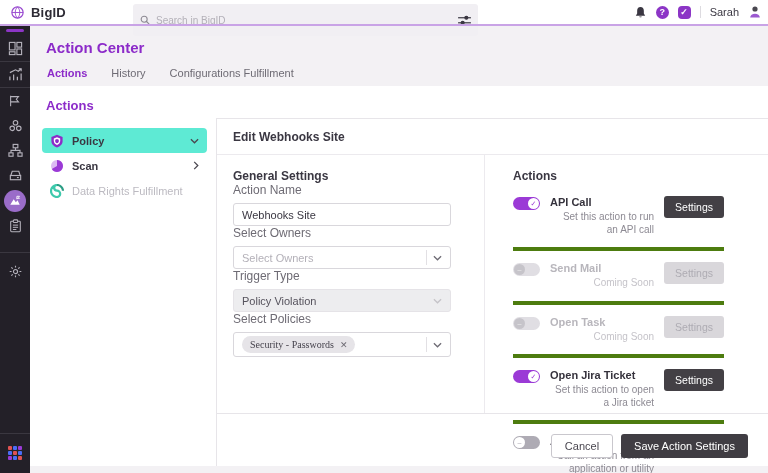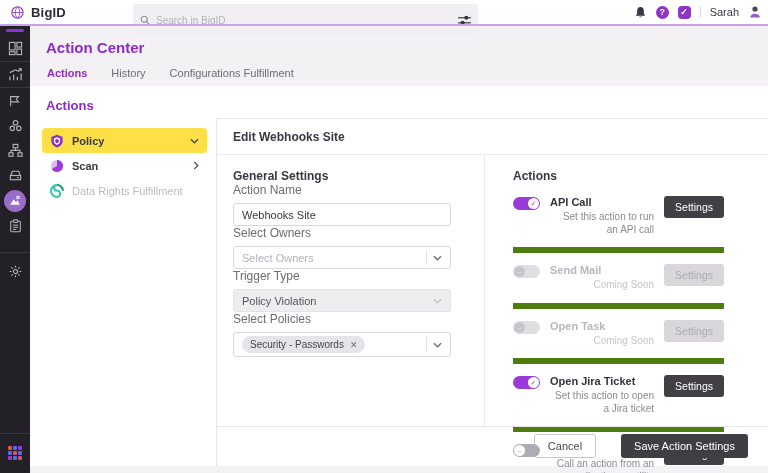--- a/index.html
+++ b/index.html
@@ -63,21 +63,21 @@
   .card { position:absolute; top:60px; left:0; width:738px; bottom:7px; background:#ffffff; }
   .card-title { color:#8c2bc9; font-size:13px; font-weight:bold; padding:12px 0 0 16px; }
   .card-body { position:absolute; top:32px; left:0; right:0; bottom:0; display:flex; }
 
   
   .tree { width:186px; padding:10px 9px 0 12px; flex-shrink:0; }
   .tree-item {
     height:25px; display:flex; align-items:center; gap:8px; padding:0 8px;
     border-radius:4px; cursor:pointer;
   }
-  .tree-item.selected { background:#fde047; }
+  .tree-item.selected { background:#5eead4; }
   .tree-label { font-size:11px; font-weight:bold; color:#3a3742; }
   .tree-item.disabled .tree-label { color:#bcbac1; font-weight:normal; }
   .tree-caret { margin-left:auto; display:flex; }
   .tree-sub { padding:11px 0 11px 33px; font-size:10.5px; color:#4a4750; cursor:pointer; }
 
   
   .editor { flex:1; border-left:1px solid #e7e5e9; border-top:1px solid #e7e5e9; display:flex; flex-direction:column; background:#fff; }
   .editor-header { padding:11px 16px 10px; font-size:12px; font-weight:bold; color:#3a3742; border-bottom:1px solid #eceaee; }
   .editor-columns { flex:1; display:flex; min-height:0; }
   .col-general { width:267px; padding:14px 20px 0 16px; flex-shrink:0; }
@@ -92,26 +92,26 @@
   }
   input.text-input { outline:none; }
   .select { justify-content:space-between; cursor:pointer; }
   .select .sel-text.placeholder { color:#b3b0b8; }
   .sel-caret { display:flex; align-items:center; gap:6px; }
   .sel-caret .bar { width:1px; height:15px; background:#e2e0e4; }
   .select.disabled { background:#ededef; border-color:#e5e3e7; cursor:default; }
   .select.disabled .sel-text { color:#55525c; }
   .chip {
     background:#e6e4e8; border-radius:10px; padding:3px 8px; font-size:10px; color:#46434d;
-    display:inline-flex; align-items:center; gap:6px;
+    display:inline-flex; align-items:center; gap:6px;font-family:Liberation Serif, serif;
   }
   .chip-x { font-size:9px; color:#6e6b74; cursor:pointer; }
 
   
-  .action-row { display:flex; align-items:flex-start; gap:10px; padding:11px 0; border-bottom:6px solid #4d7c0f; }
+  .action-row { display:flex; align-items:flex-start; gap:10px; padding:11px 0; border-bottom:4px solid #4d7c0f; }
   .action-row.last { border-bottom:none; }
   .action-text { flex:1; min-width:0; }
   .action-name { font-size:11px; font-weight:bold; color:#35323c; }
   .action-desc { font-size:10px; color:#8d8a93; margin-top:3px; line-height:1.25; max-width:132px;text-align:right; }
   .action-row.dim .action-name { color:#b8b6bc; }
   .action-row.dim .action-desc { color:#c5c3c9; }
 
   .toggle { width:27px; height:13px; border-radius:7px; position:relative; flex-shrink:0; margin-top:1px; cursor:pointer; }
   .toggle .thumb {
     width:11px; height:11px; border-radius:50%; background:#fff; position:absolute; top:1px;
@@ -124,21 +124,21 @@
   .toggle.off { background:#aeabb4; }
   .toggle.off .thumb { left:1px; color:#aeabb4; }
 
   .btn-settings {
     background:#434045; color:#fff; font-size:10.5px; padding:5px 11px; border:none;
     border-radius:3px; cursor:pointer; font-family:"Liberation Sans",sans-serif; flex-shrink:0;
   }
   .btn-settings.disabled { background:#d9d7db; color:#aeacb3; cursor:default; }
 
   
-  .editor-footer { border-top:1px solid #e7e5e9; padding:7px 20px 8px; display:flex; justify-content:flex-end; gap:25px; }
+  .editor-footer { border-top:1px solid #e7e5e9; padding:20px 20px 8px; display:flex; justify-content:flex-end; gap:8px; }
   .btn-cancel {
     background:#fff; border:1px solid #c9c7cd; color:#4a4750; font-size:11px;
     padding:5px 13px; border-radius:3px; cursor:pointer; font-family:"Liberation Sans",sans-serif;
   }
   .btn-save {
     background:#403d43; border:none; color:#fff; font-size:11px;
     padding:5px 13px; border-radius:3px; cursor:pointer; font-family:"Liberation Sans",sans-serif;
   }
   svg { display:block; }
 </style>

